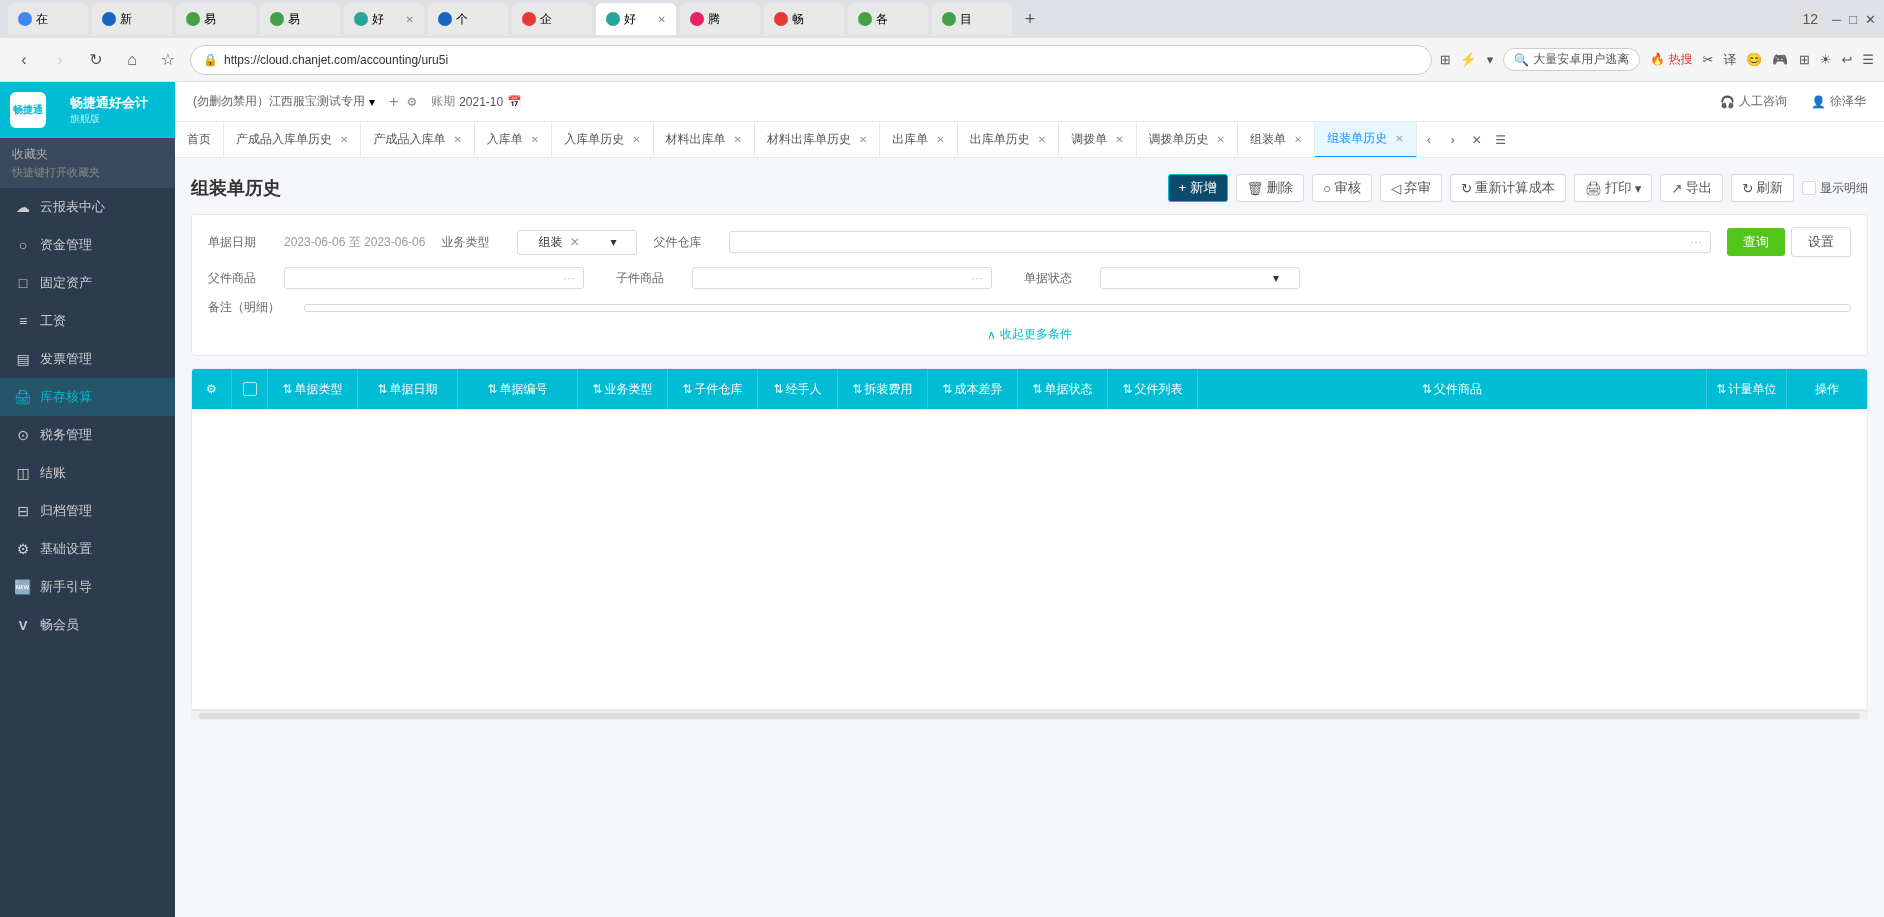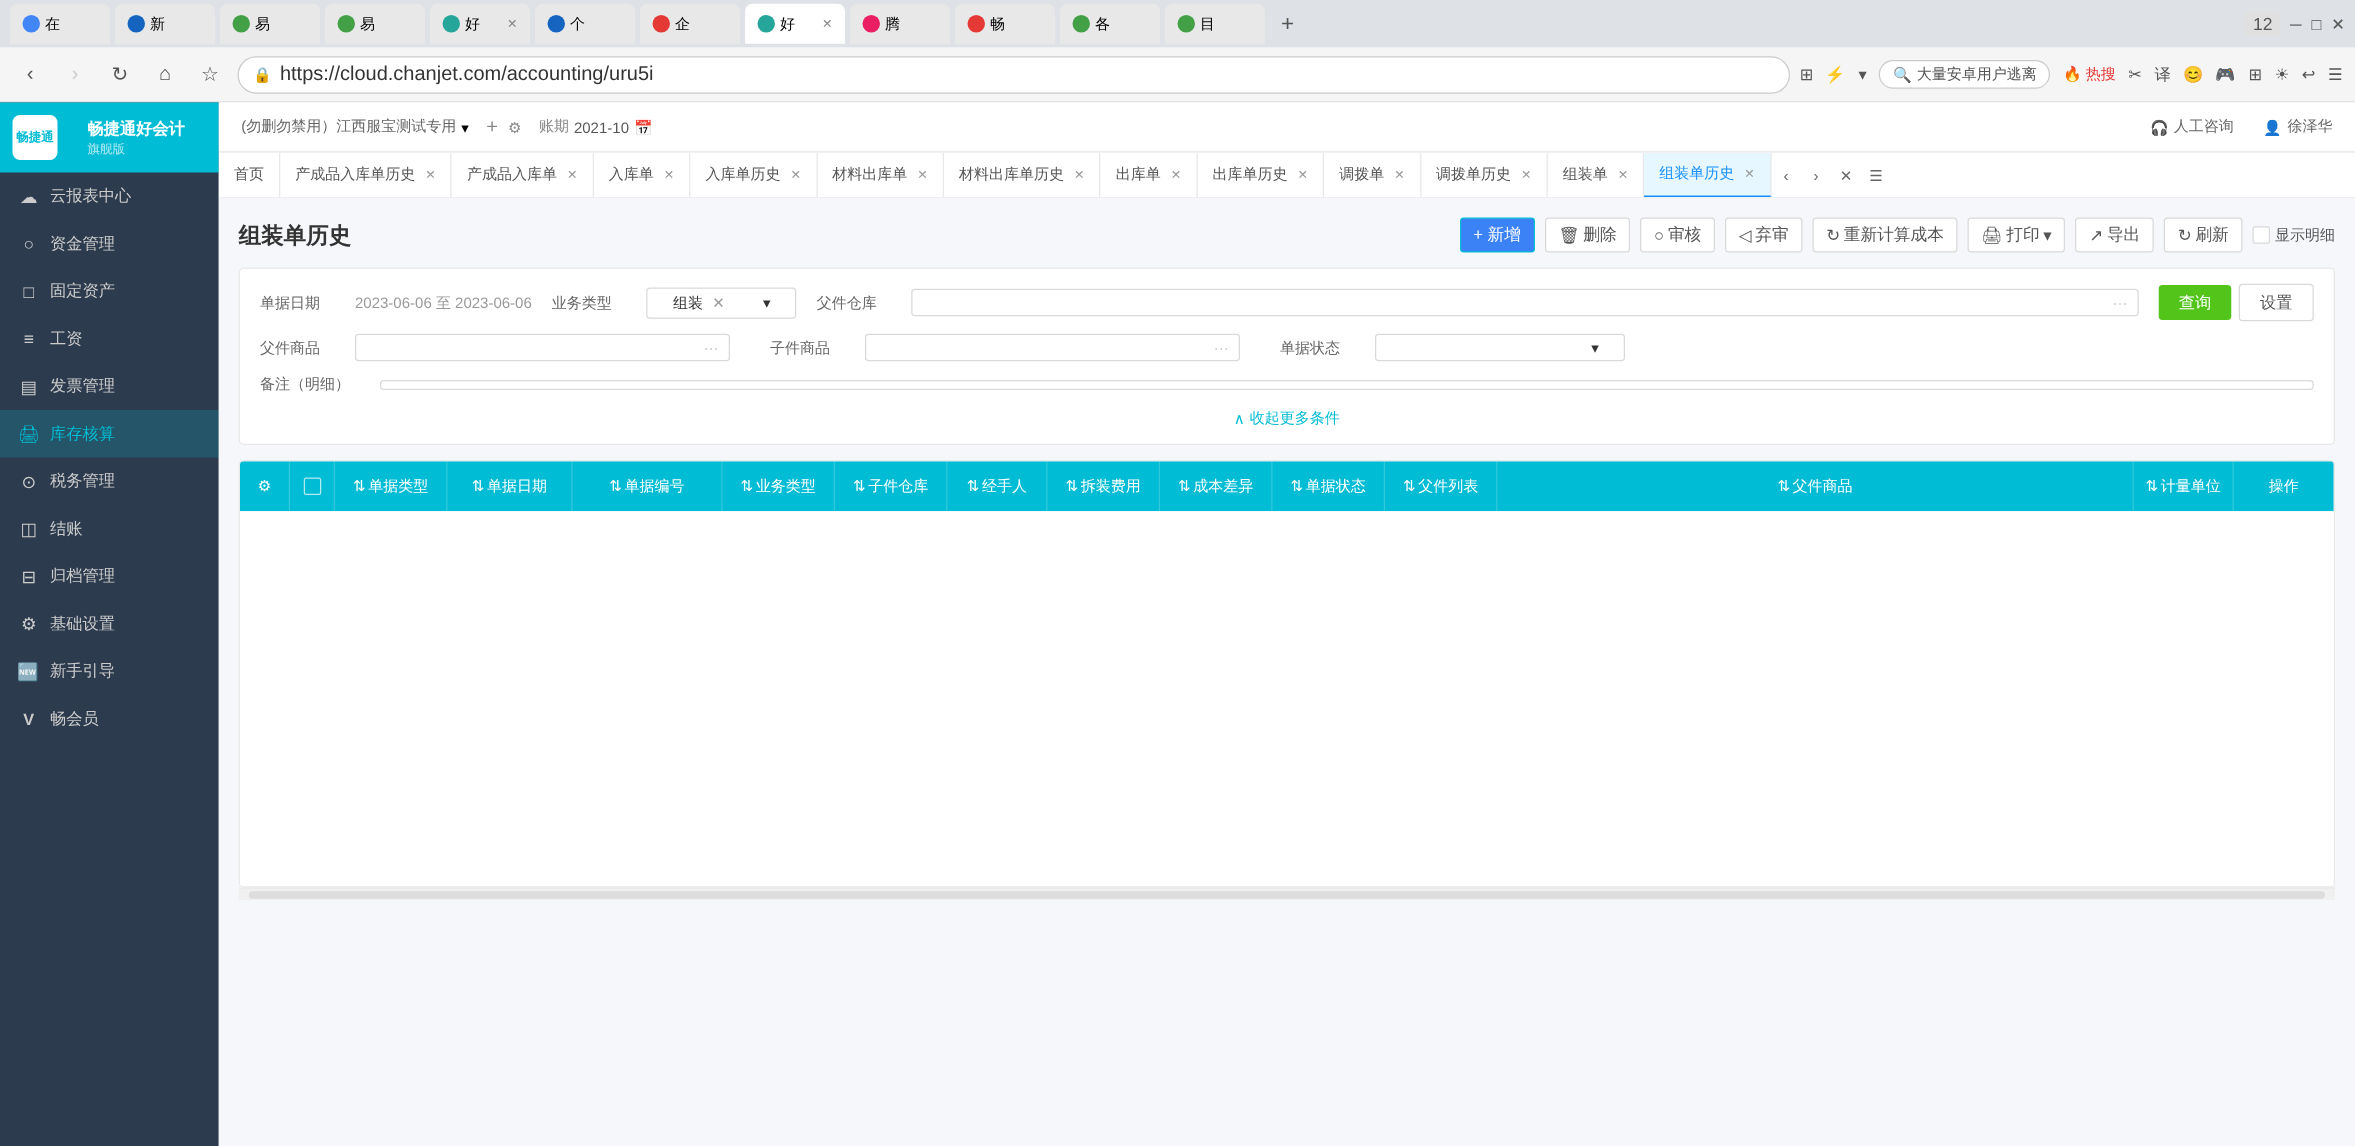--- a/index.html
+++ b/index.html
@@ -10,21 +10,21 @@
     .browser-tab { display: flex; align-items: center; height: 32px; padding: 0 10px; border-radius: 6px 6px 0 0; background: #f5f5f5; font-size: 12px; gap: 4px; min-width: 80px; max-width: 160px; white-space: nowrap; overflow: hidden; }
     .browser-tab.active { background: #fff; }
     .tab-close { margin-left: auto; cursor: pointer; color: #888; font-size: 10px; }
     .tab-new { width: 28px; height: 28px; display: flex; align-items: center; justify-content: center; font-size: 18px; color: #555; cursor: pointer; }
 
     
     .browser-nav { background: #f5f5f5; height: 44px; display: flex; align-items: center; padding: 0 10px; gap: 8px; border-bottom: 1px solid #ddd; }
     .nav-btn { width: 28px; height: 28px; display: flex; align-items: center; justify-content: center; border-radius: 50%; cursor: pointer; color: #555; font-size: 16px; }
     .address-bar { flex: 1; height: 30px; background: #fff; border: 1px solid #ccc; border-radius: 15px; display: flex; align-items: center; padding: 0 12px; font-size: 13px; color: #333; gap: 6px; }
     .address-lock { color: #5a9; font-size: 12px; }
-    .address-url { color: #333; font-size: 16px; text-align: center; }
+    .address-url { color: #333; font-size: 12px; text-align: center; }
     .nav-right { display: flex; align-items: center; gap: 10px; color: #555; font-size: 13px; }
 
     
     .app-container { display: flex; height: calc(917px - 38px - 44px); }
 
     
     .sidebar { width: 175px; background: #2d3b4e; display: flex; flex-direction: column; flex-shrink: 0; }
     .sidebar-header { background: #00bcd4; padding: 10px; display: flex; align-items: center; gap: 24px; }
     .sidebar-logo { width: 36px; height: 36px; background: #fff; border-radius: 6px; display: flex; align-items: center; justify-content: center; font-size: 11px; color: #00bcd4; font-weight: bold; }
     .sidebar-brand { color: #fff; font-size: 13px; font-weight: bold; }
@@ -194,20 +194,24 @@
   <div class="sidebar">
     <div class="sidebar-header">
       <div class="sidebar-logo">
         <span style="font-size:10px;color:#00bcd4;font-weight:bold">畅捷通</span>
       </div>
       <div>
         <div class="sidebar-brand">畅捷通好会计</div>
         <div class="sidebar-sub">旗舰版</div>
       </div>
     </div>
+    <div class="sidebar-favorites">
+      <div class="sidebar-fav-title">收藏夹</div>
+      <div class="sidebar-fav-hint">快捷键打开收藏夹</div>
+    </div>
     <div class="sidebar-menu">
       <div class="menu-item">
         <span class="menu-icon">☁</span>
         <span>云报表中心</span>
       </div>
       <div class="menu-item">
         <span class="menu-icon">○</span>
         <span>资金管理</span>
       </div>
       <div class="menu-item">
@@ -335,21 +339,21 @@
       <div class="tab-scroll-btn">›</div>
       <div class="tab-scroll-btn">✕</div>
       <div class="tab-scroll-btn">☰</div>
     </div>
 
     <div class="page-content">
 
       <div class="page-title-bar">
         <div class="page-title">组装单历史</div>
         <div class="toolbar">
-          <button class="toolbar-btn" style="color:#fff;background:#3b82f6;border-color:#00bcd4">+ 新增</button>
+          <button class="toolbar-btn" style="color:#fff;background:#0c4a6e;border-color:#00bcd4">+ 新增</button>
           <button class="toolbar-btn">
             <span>🗑</span>
             <span>删除</span>
           </button>
           <button class="toolbar-btn">
             <span>○</span>
             <span>审核</span>
           </button>
           <button class="toolbar-btn">
             <span>◁</span>

